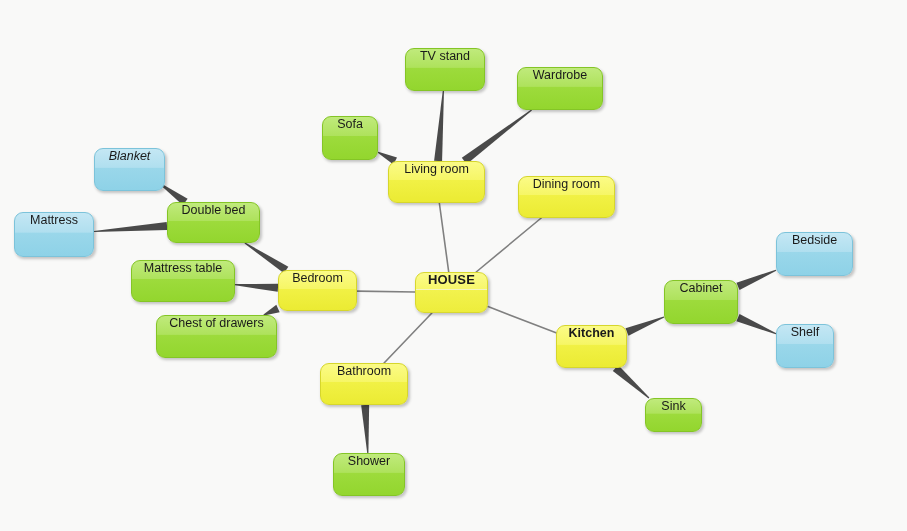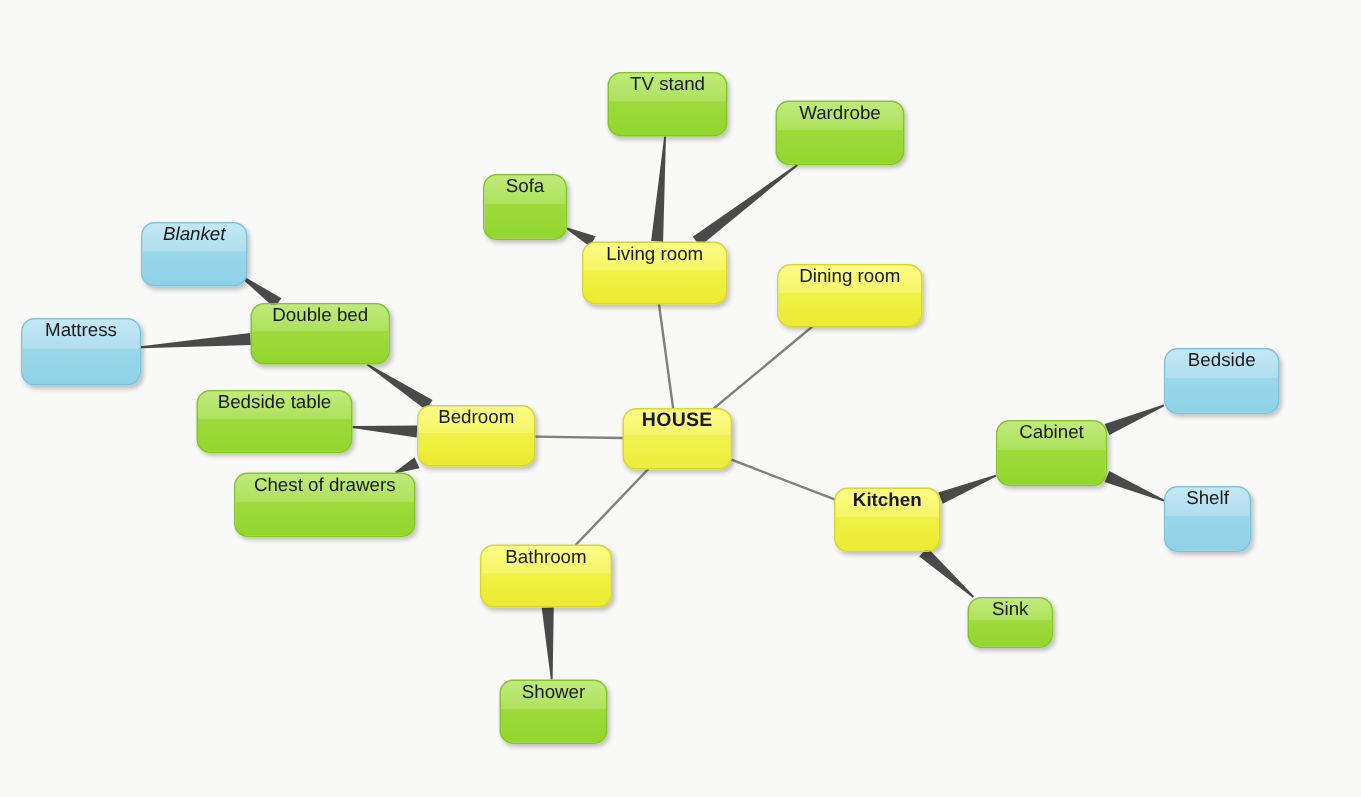--- a/index.html
+++ b/index.html
@@ -119,21 +119,21 @@
       <div class="node level2" style="left: 645px; top: 398px; width: 57px; height: 34px;">
         <span>Sink</span>
       </div>
       <div class="node level2" style="left: 333px; top: 453px; width: 72px; height: 43px;">
         <span>Shower</span>
       </div>
       <div class="node level2" style="left: 167px; top: 202px; width: 93px; height: 41px;">
         <span>Double bed</span>
       </div>
       <div class="node level2" style="left: 131px; top: 260px; width: 104px; height: 42px;">
-        <span>Bedside table</span>
+        <span>Mattress table</span>
       </div>
       <div class="node level2" style="left: 156px; top: 315px; width: 121px; height: 43px;">
         <span>Chest of drawers</span>
       </div>
       <div class="node level3" style="left: 94px; top: 148px; width: 71px; height: 43px; font-style: italic;">
         <span>Blanket</span>
       </div>
       <div class="node level3" style="left: 14px; top: 212px; width: 80px; height: 45px;">
         <span>Mattress</span>
       </div>

